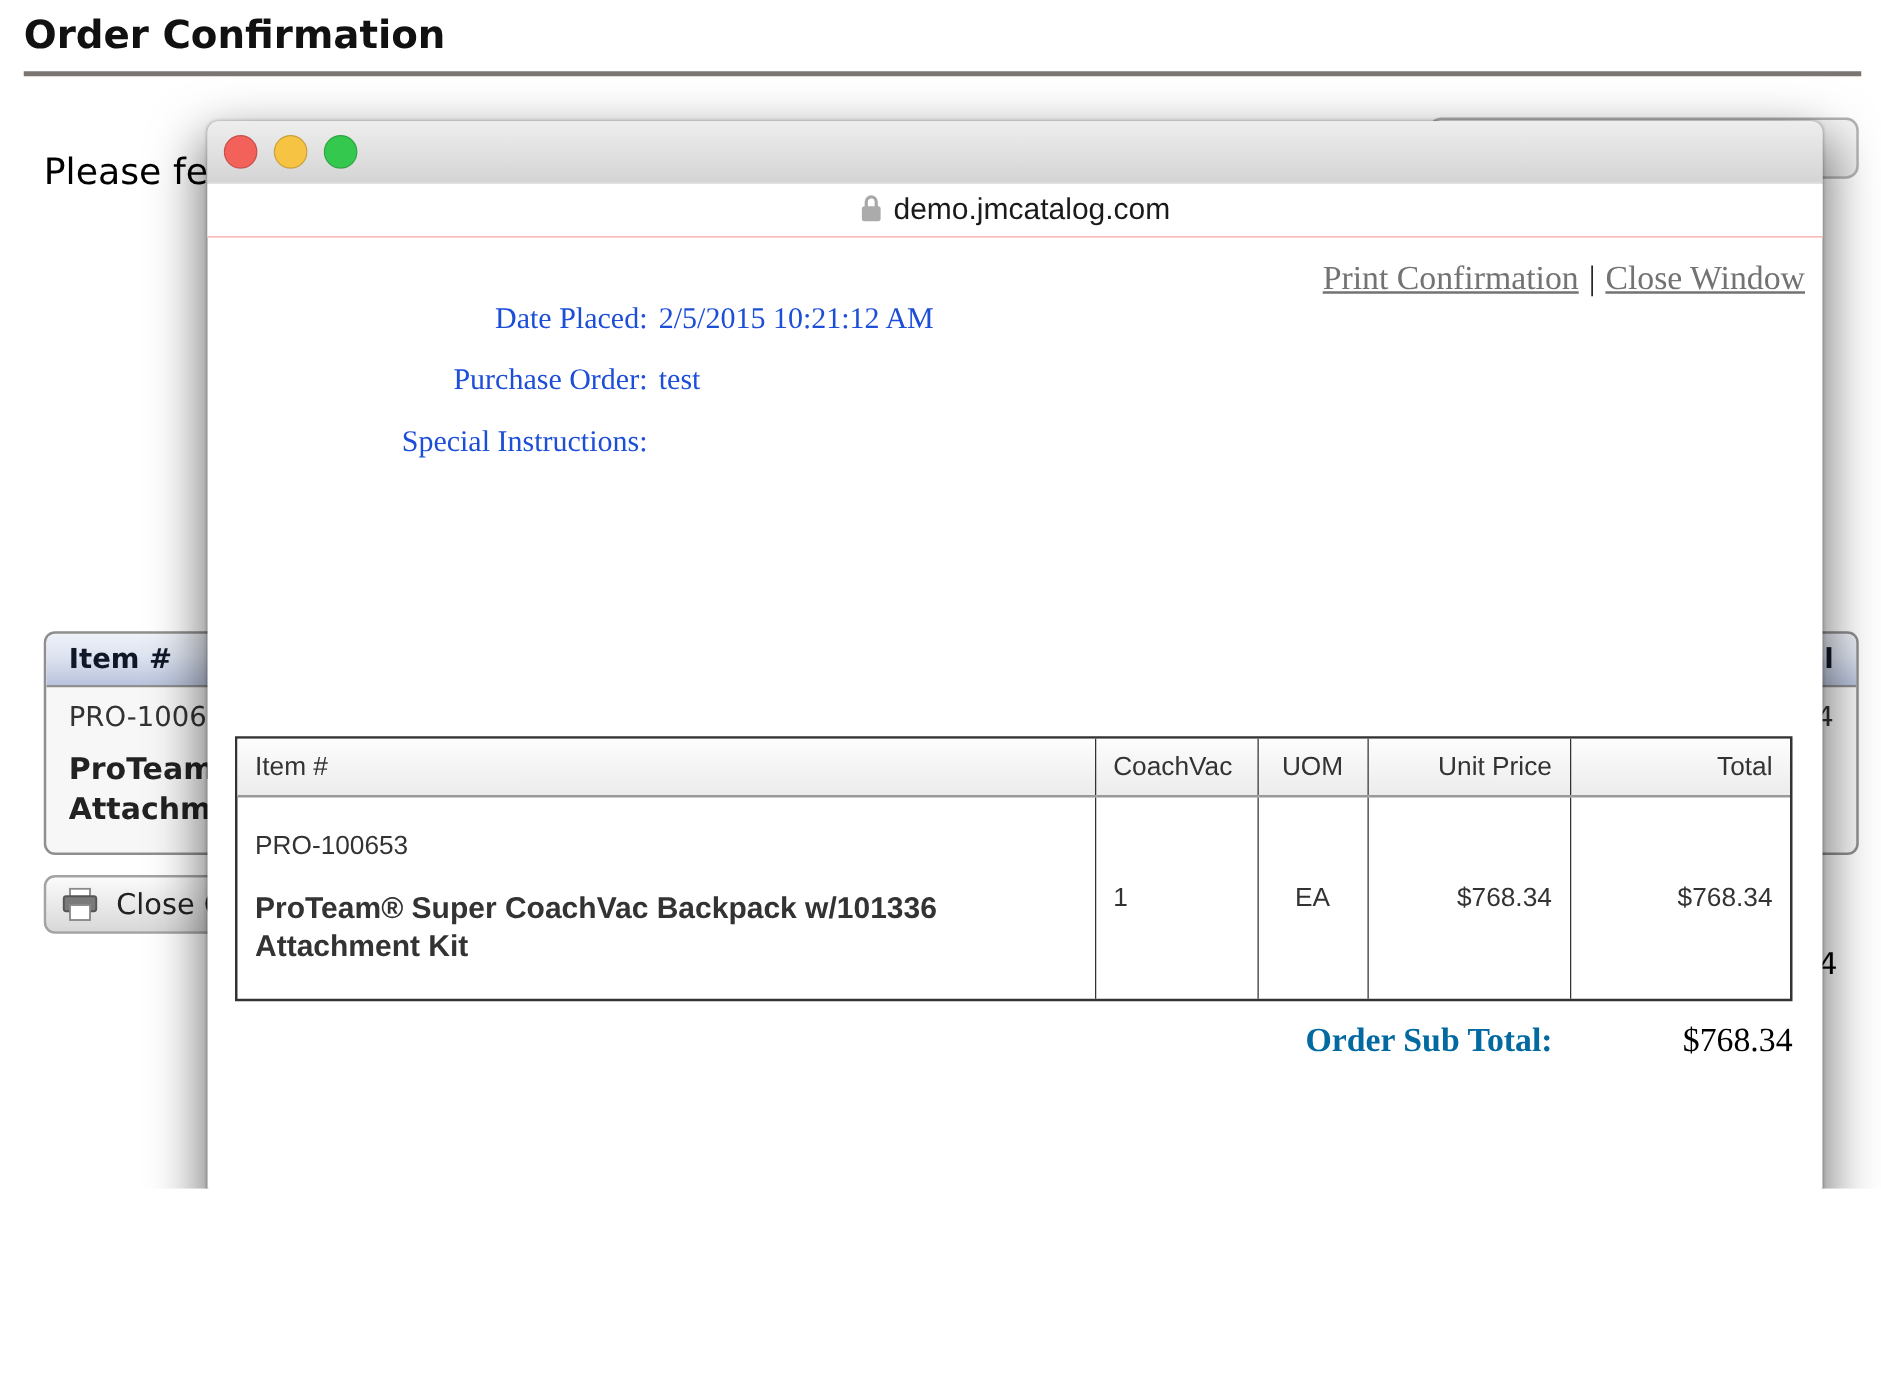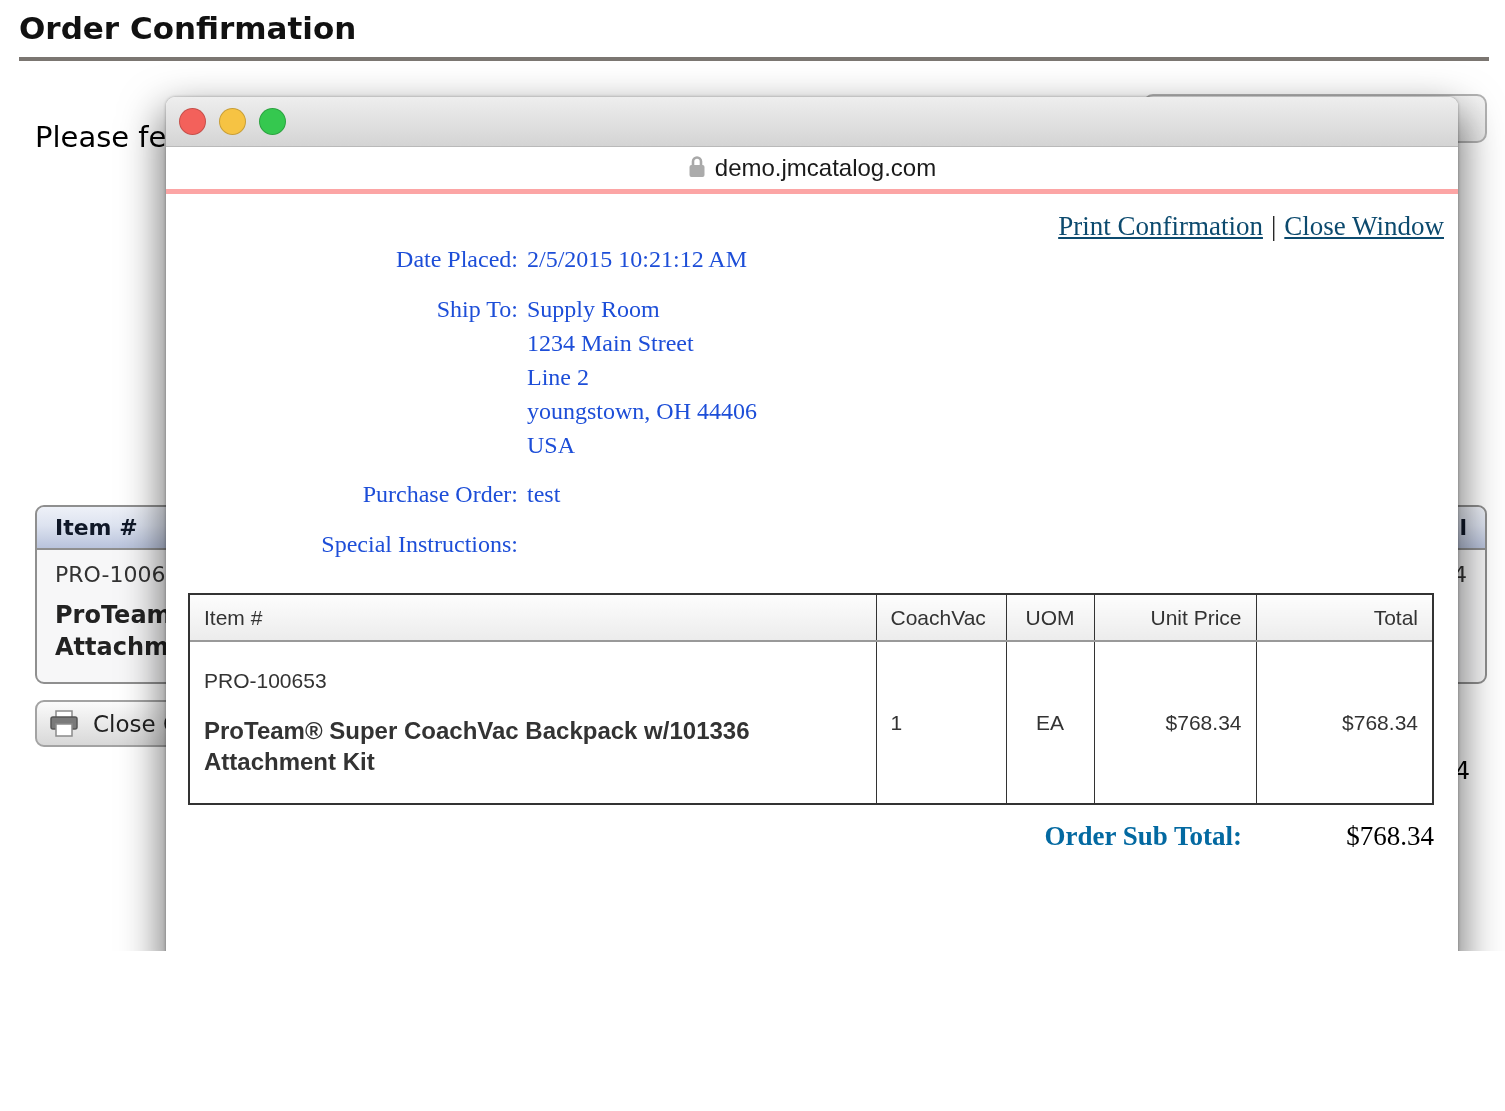--- a/index.html
+++ b/index.html
@@ -44,28 +44,28 @@
          box-shadow:0 0 3px rgba(0,0,0,.35), 0 18px 42px 4px rgba(0,0,0,.55);}
   .titlebar{height:50px;border-radius:9px 9px 0 0;border-bottom:1px solid #b9b9b9;
             background:linear-gradient(#eeeeee,#d4d4d4);
             display:flex;align-items:center;padding-left:13px;gap:13px;box-sizing:border-box;}
   .light{width:27px;height:27px;border-radius:50%;display:inline-block;
          border:1px solid rgba(0,0,0,.18);box-sizing:border-box;}
   .light.red{background:#f3615b;}
   .light.yellow{background:#f6c343;}
   .light.green{background:#35c84f;}
 
-  .urlbar{height:42px;background:#fff;border-bottom:5px solid #fca5a5;
+  .urlbar{height:42px;background:#fff;border-bottom:1px solid #fca5a5;
           display:flex;align-items:center;justify-content:center;gap:9px;}
   .domain{font-family:"Liberation Sans",sans-serif;font-size:24px;color:#1a1a1a;}
 
   .content{position:relative;height:784px;font-family:"Liberation Serif",serif;}
 
   .links{position:absolute;top:17px;right:14px;font-size:27px;white-space:nowrap;}
-  .links a{color:#0c4a6e;text-decoration:underline;font-family:Liberation Serif, serif;}
+  .links a{color:#737373;text-decoration:underline;font-family:Liberation Serif, serif;}
   .links .sep{color:#222;margin:0 8px;}
 
   table.info{position:absolute;left:0;top:48px;border-collapse:collapse;
              font-size:24px;color:#1d4ed8;}
   table.info td{vertical-align:top;line-height:34px;padding:0;}
   table.info td.lbl{width:352px;text-align:right;padding-right:9px;white-space:nowrap;}
   table.info tr.gap td{padding-top:16px;}
   table.info tr.gap2 td{padding-top:15px;}
 
   .items-wrap{position:absolute;left:22px;top:399px;width:1246px;border:2px solid #333;
@@ -151,30 +151,20 @@
 
       <div class="links">
         <a href="#">Print Confirmation</a><span class="sep">|</span><a href="#">Close Window</a>
       </div>
 
       <table class="info">
         <tbody>
             <tr>
           <td class="lbl">Date Placed:</td>
           <td>2/5/2015 10:21:12 AM</td>
-        </tr>
-        <tr class="gap">
-          <td class="lbl">Ship To:</td>
-          <td>
-            <div>Supply Room</div>
-            <div>1234 Main Street</div>
-            <div>Line 2</div>
-            <div>youngstown, OH 44406</div>
-            <div>USA</div>
-          </td>
         </tr>
         <tr class="gap2">
           <td class="lbl">Purchase Order:</td>
           <td>test</td>
         </tr>
         <tr class="gap">
           <td class="lbl">Special Instructions:</td>
           <td></td>
         </tr>
       </tbody>

